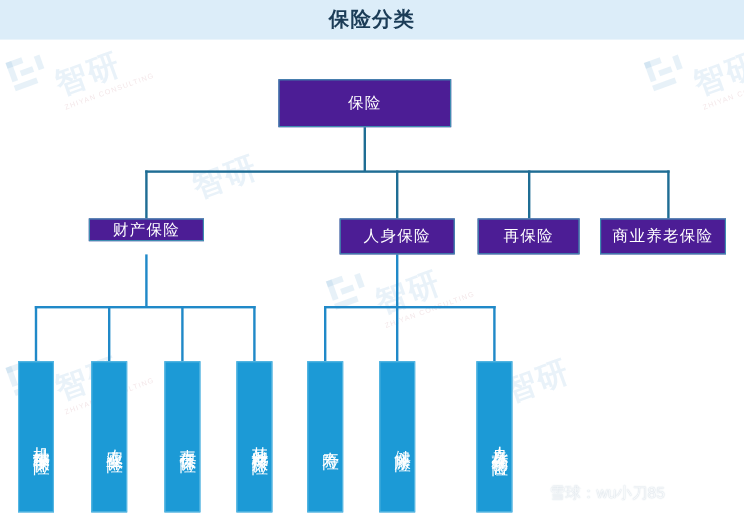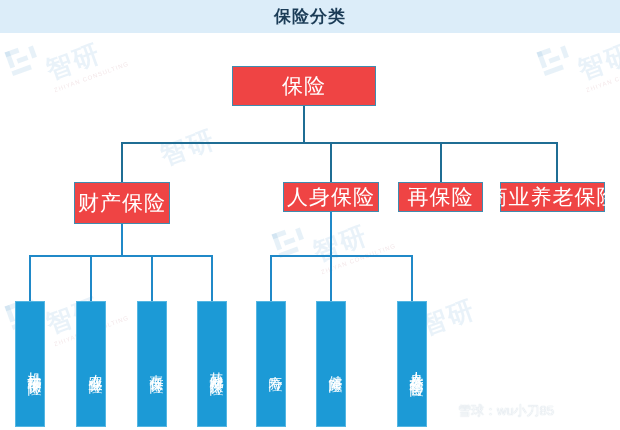--- a/index.html
+++ b/index.html
@@ -112,23 +112,23 @@
   .node {
     position: absolute;
     box-sizing: border-box;
     display: flex;
     align-items: center;
     justify-content: center;
     color: #ffffff;
     text-align: center;
   }
   .node-root, .node-l2 {
-    background: #ef4444;
+    background: #4c1d95;
     border: 1px solid #3e8cb0;
-    font-size: 21px;
+    font-size: 13px;
     letter-spacing: 1px;
     white-space: nowrap;
   }
   .node-l3 {
     background: #1c9ad6;
     border: 1px solid #55b6e2;
     font-size: 14px;
     writing-mode: vertical-rl;
     text-orientation: upright;
     letter-spacing: 2px;
@@ -219,21 +219,21 @@
   <div class="line line-mid" style="left:330px; top:212px; width:2px; height:44px;"></div>
   <div class="line line-mid" style="left:270px; top:255px; width:143px; height:2px;"></div>
   <div class="line line-mid" style="left:270px; top:255px; width:2px; height:46px;"></div>
   <div class="line line-mid" style="left:330px; top:255px; width:2px; height:46px;"></div>
   <div class="line line-mid" style="left:411px; top:255px; width:2px; height:46px;"></div>
 
   <div class="node node-root" style="left:232px; top:66px; width:144px; height:40px;">
     <span>保险</span>
   </div>
 
-  <div class="node node-l2" style="left:74px; top:182px; width:96px; height:42px;">
+  <div class="node node-l2" style="left:74px; top:182px; width:96px; height:19px;">
     <span>财产保险</span>
   </div>
   <div class="node node-l2" style="left:283px; top:182px; width:96px; height:30px;">
     <span>人身保险</span>
   </div>
   <div class="node node-l2" style="left:398px; top:182px; width:85px; height:30px;">
     <span>再保险</span>
   </div>
   <div class="node node-l2" style="left:500px; top:182px; width:105px; height:30px;">
     <span>商业养老保险</span>

